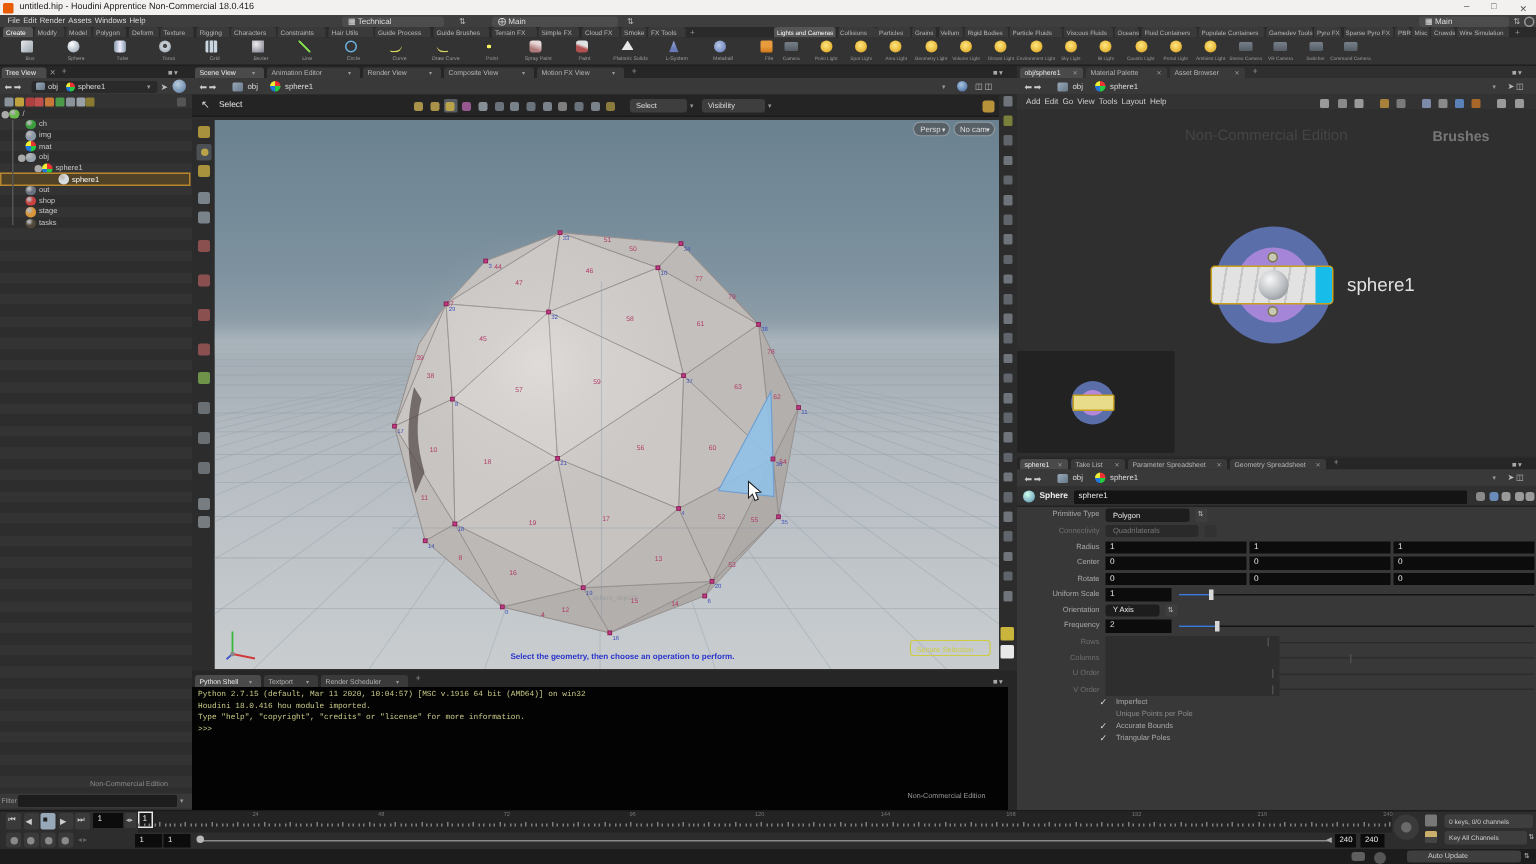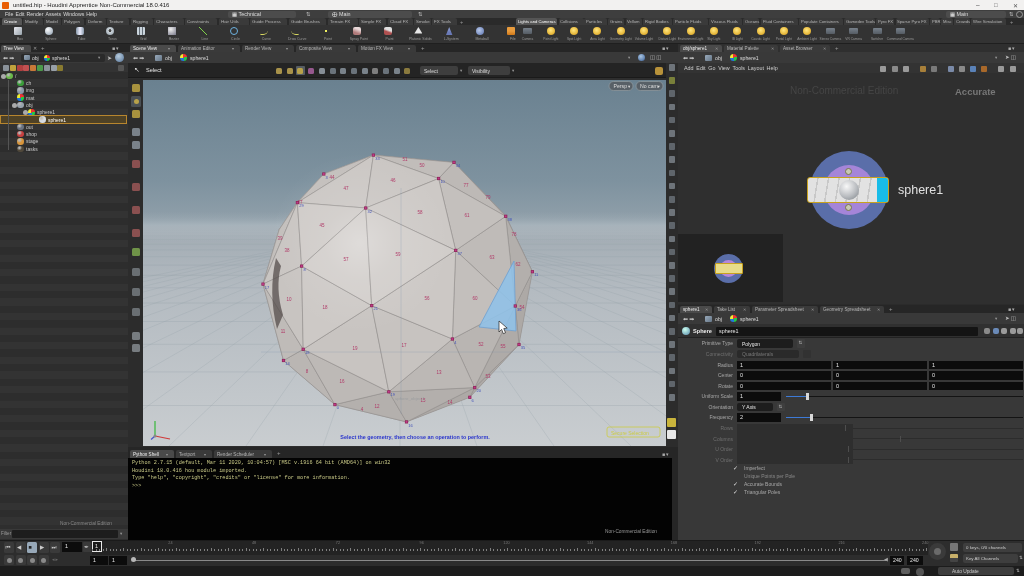--- a/index.html
+++ b/index.html
@@ -731,21 +731,21 @@
 <div style="position:absolute;left:920px;top:65.5px;width:6px;height:6px;background:#a8803a;border-radius:1px"></div>
 <div style="position:absolute;left:931px;top:65.5px;width:6px;height:6px;background:#7a7a7a;border-radius:1px"></div>
 <div style="position:absolute;left:948px;top:65.5px;width:6px;height:6px;background:#7a8aa8;border-radius:1px"></div>
 <div style="position:absolute;left:959px;top:65.5px;width:6px;height:6px;background:#8a8a8a;border-radius:1px"></div>
 <div style="position:absolute;left:970px;top:65.5px;width:6px;height:6px;background:#5a82b8;border-radius:1px"></div>
 <div style="position:absolute;left:981px;top:65.5px;width:6px;height:6px;background:#a8682a;border-radius:1px"></div>
 <div style="position:absolute;left:998px;top:65.5px;width:6px;height:6px;background:#9a9a9a;border-radius:1px"></div>
 <div style="position:absolute;left:1010px;top:65.5px;width:6px;height:6px;background:#9a9a9a;border-radius:1px"></div>
 <div class="abs" style="left:678px;top:73px;width:346px;height:231px;background:#2f2f2f"></div>
 <div class="tx" style="left:790px;top:85px;font-size:10px;color:#454545">Non-Commercial Edition</div>
-<div class="tx" style="left:955px;top:86px;font-size:9.5px;font-weight:bold;color:#777">Accurate</div>
+<div class="tx" style="left:955px;top:86px;font-size:9.5px;font-weight:bold;color:#777">Brushes</div>
 <div class="abs" style="left:810px;top:151px;width:78px;height:78px;border-radius:50%;background:#5a6ea9"></div>
 <div class="abs" style="left:824px;top:165px;width:50px;height:50px;border-radius:50%;background:#a585d8"></div>
 <div class="abs" style="left:845px;top:168px;width:7px;height:7px;border-radius:50%;background:#c8c8b4;border:1px solid #77774a"></div>
 <div class="abs" style="left:845px;top:204px;width:7px;height:7px;border-radius:50%;background:#c8c8b4;border:1px solid #77774a"></div>
 <div class="abs" style="left:807px;top:177px;width:82px;height:26px;border:1.5px solid #c8a21e;border-radius:3px;
  background:repeating-linear-gradient(99deg,#e2e2e2 0 9px,#c8c8c8 9px 10.5px);overflow:hidden">
  <div style="position:absolute;right:0;top:0;width:11px;height:100%;background:#18bce8"></div>
   </div>
 <div class="abs" style="left:839px;top:180px;width:20px;height:20px;border-radius:50%;background:radial-gradient(circle at 38% 32%,#f8f8f8,#b9bcc0 55%,#787e84)"></div>
 <div class="tx" style="left:898px;top:183px;font-size:12.5px;color:#e0e0e0">sphere1</div>

